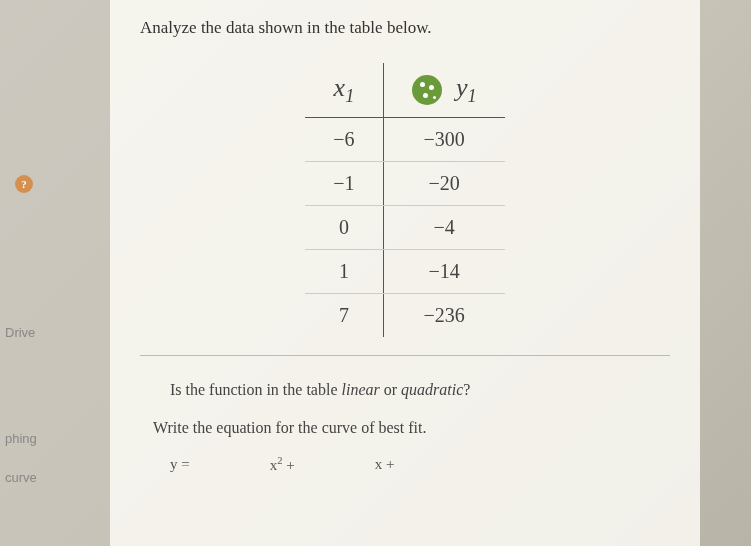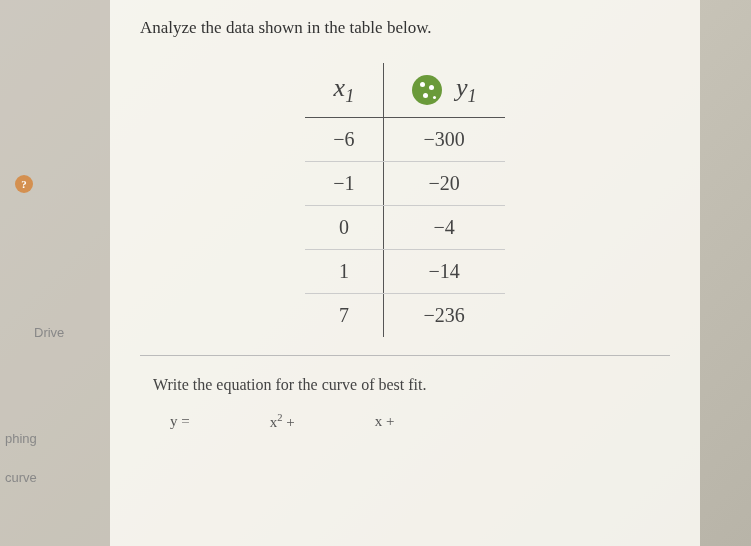--- a/index.html
+++ b/index.html
@@ -147,21 +147,21 @@
       border: none;
       border-top: 1px solid #bbb;
       margin-top: 18px;
     }
   </style>
 </head>
 <body>
 
 <div class="sidebar">
   <div class="sidebar-icon">?</div>
-  <div class="sidebar-item" style="top:325px;margin-left:29px;">Drive</div>
+  <div class="sidebar-item" style="top:325px;">Drive</div>
   <div class="sidebar-item" style="top:431px;">phing</div>
   <div class="sidebar-item" style="top:470px;">curve</div>
 </div>
 
 <div class="main-content">
   <div class="instruction">Analyze the data shown in the table below.</div>
 
   <table class="data-table">
     <thead>
       <tr>
@@ -193,20 +193,23 @@
       </tr>
       <tr>
         <td>7</td>
         <td>−236</td>
       </tr>
     </tbody>
   </table>
 
   <hr class="content-divider">
 
+  <div class="question">
+    <span>Is the function in the table </span><span class="italic">linear</span><span> or </span><span class="italic">quadratic</span><span>?</span>
+  </div>
 
   <div class="equation-prompt">Write the equation for the curve of best fit.</div>
 
   <div class="equation-row">
     <span class="term">y =</span>
     <span class="term">
       <span>x</span><span class="sup">2</span><span> +</span>
     </span>
     <span class="term">x +</span>
   </div>

